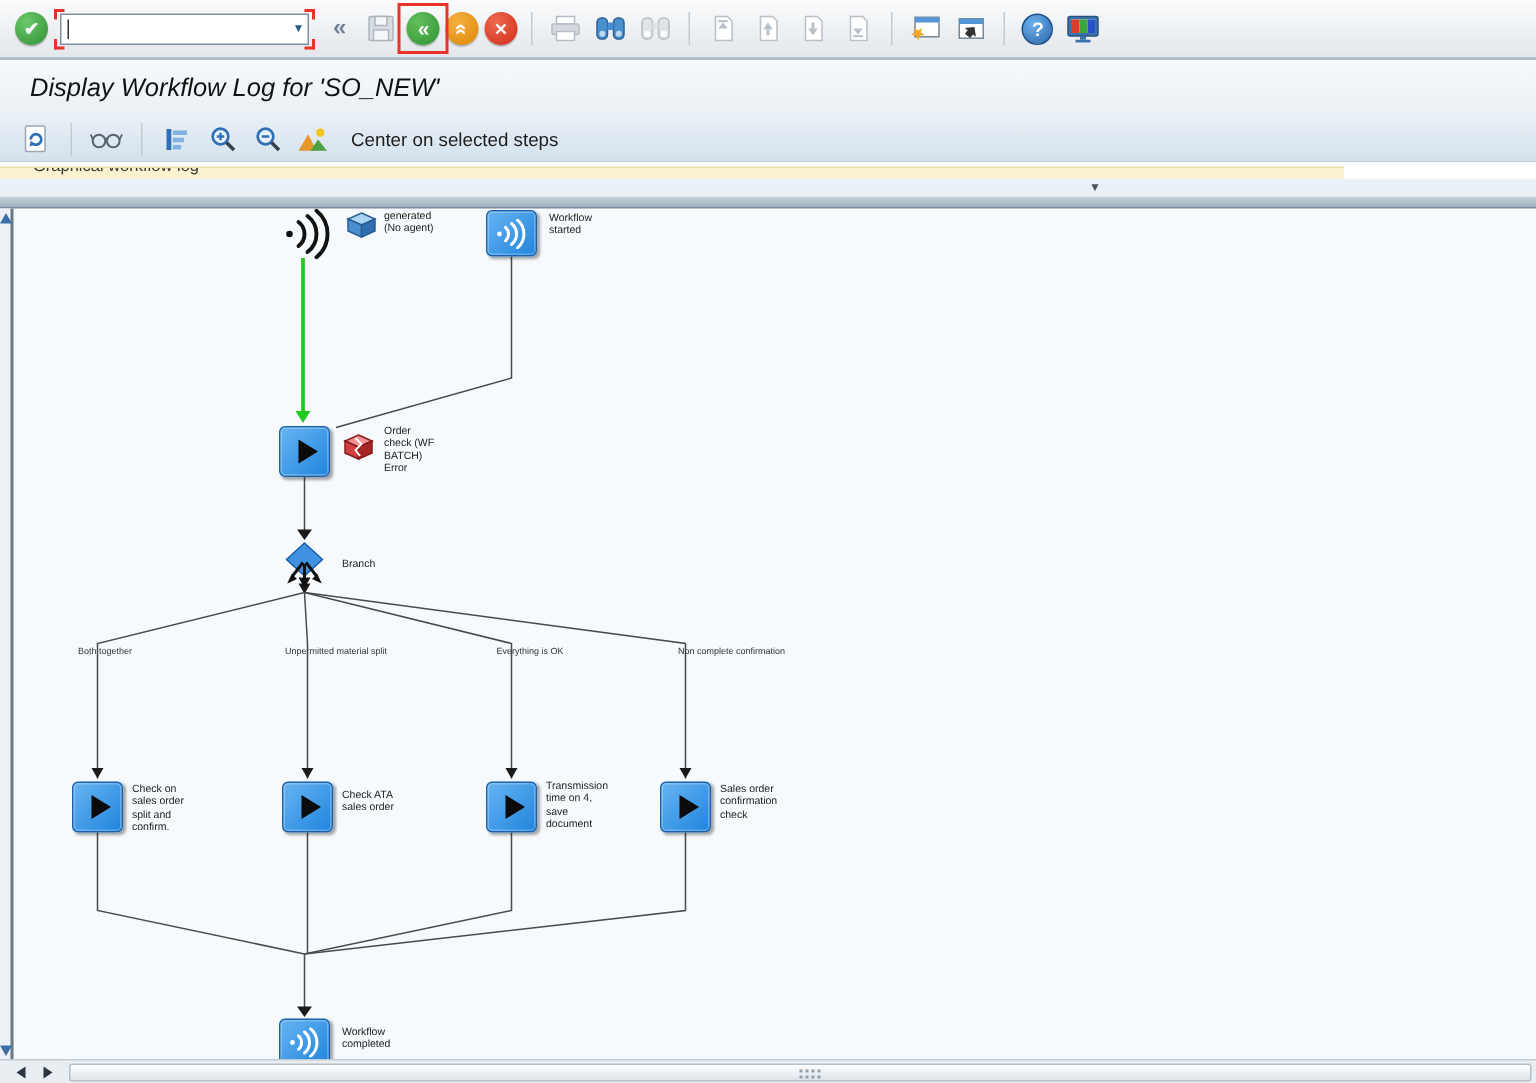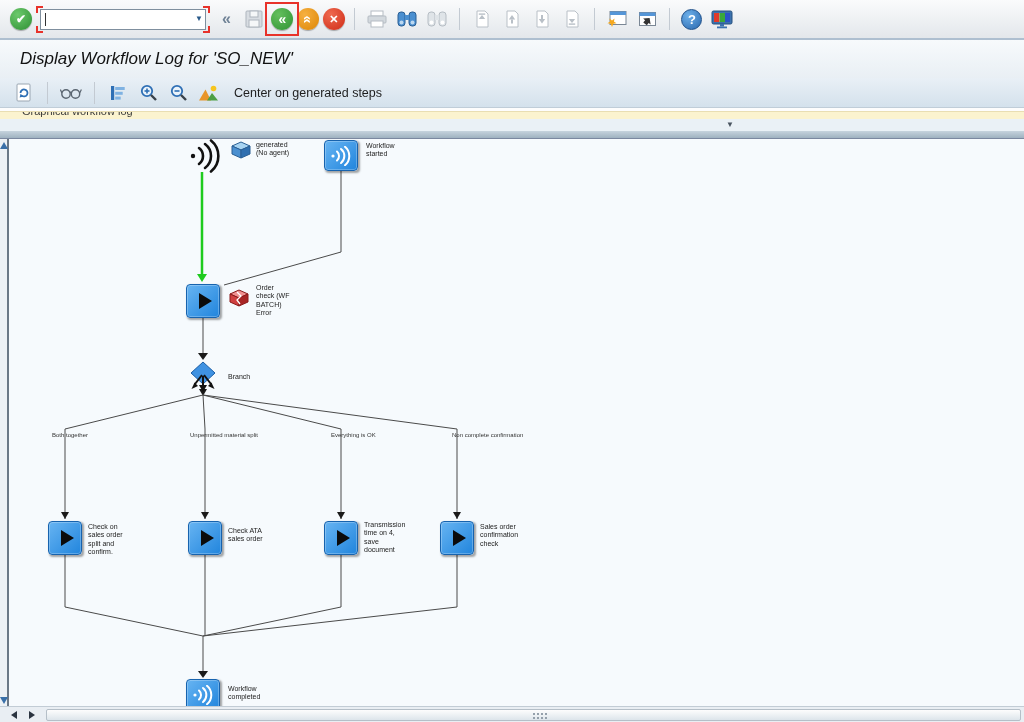--- a/index.html
+++ b/index.html
@@ -44,21 +44,21 @@
     background:linear-gradient(#e9f0f6,#d4e1ec);border-bottom:1px solid #c0cdd8;
     display:flex;align-items:center;padding-left:12px;box-sizing:border-box;gap:6px;}
   .ati{width:24px;height:24px;display:flex;align-items:center;justify-content:center;flex:0 0 auto;}
   .center-label{font-size:12.5px;color:#1e1e1e;margin-left:8px;}
   .help-circle{width:21px;height:21px;border-radius:50%;
     background:radial-gradient(circle at 35% 30%,#6db0ea,#2a68ae);
     border:1px solid #1d4f8a;color:#fff;font-weight:bold;font-size:13px;
     display:flex;align-items:center;justify-content:center;box-sizing:border-box;}
   
   .gap-strip{left:0;top:108px;width:1024px;height:3px;background:#fdfdfd;}
-  .tray-strip{left:0;top:111px;width:1024px;height:8px;background:#fbf3cf;
+  .tray-strip{left:0;top:111px;width:896px;height:8px;background:#fbf3cf;
     border-top:1px solid #e9deb2;overflow:hidden;}
   .tray-text{display:block;margin:-7px 0 0 22px;font-size:11px;color:#3a3a3a;white-space:nowrap;}
   .strip2{left:0;top:119px;width:1024px;height:12px;background:#eaf1f6;}
   .tray-arrow{position:absolute;left:726px;top:2px;font-size:8px;color:#4a5560;line-height:1;}
   .splitter{left:0;top:131px;width:1024px;height:7px;
     background:linear-gradient(#c6d3dd,#9fb2c0);}
   
   .canvas{left:0;top:138px;width:1024px;height:568px;background:#f6fafd;
     border-top:1px solid #79heads;} 
   .canvas{border-top:1px solid #7b8想a;}
@@ -266,21 +266,21 @@
       <line x1="5.5" y1="8" x2="10.5" y2="8" stroke="#2e6fb5" stroke-width="1.6"></line>
     </svg>
   </span>
   <span class="ati">
     <svg width="21" height="18" viewBox="0 0 21 18">
       <circle cx="15.5" cy="4.5" r="2.8" fill="#f6c51e"></circle>
       <polygon points="1,16.5 7.5,5.5 13,16.5" fill="#e8952a"></polygon>
       <polygon points="9,16.5 14,9 20,16.5" fill="#4d9f45"></polygon>
     </svg>
   </span>
-  <span class="center-label">Center on generated steps</span>
+  <span class="center-label">Center on selected steps</span>
 </div>
 
 <div class="abs gap-strip"></div>
 <div class="abs tray-strip">
   <span class="tray-text">Graphical workflow log</span>
 </div>
 <div class="abs strip2">
   <span class="tray-arrow">▼</span>
 </div>
 <div class="abs splitter"></div>

